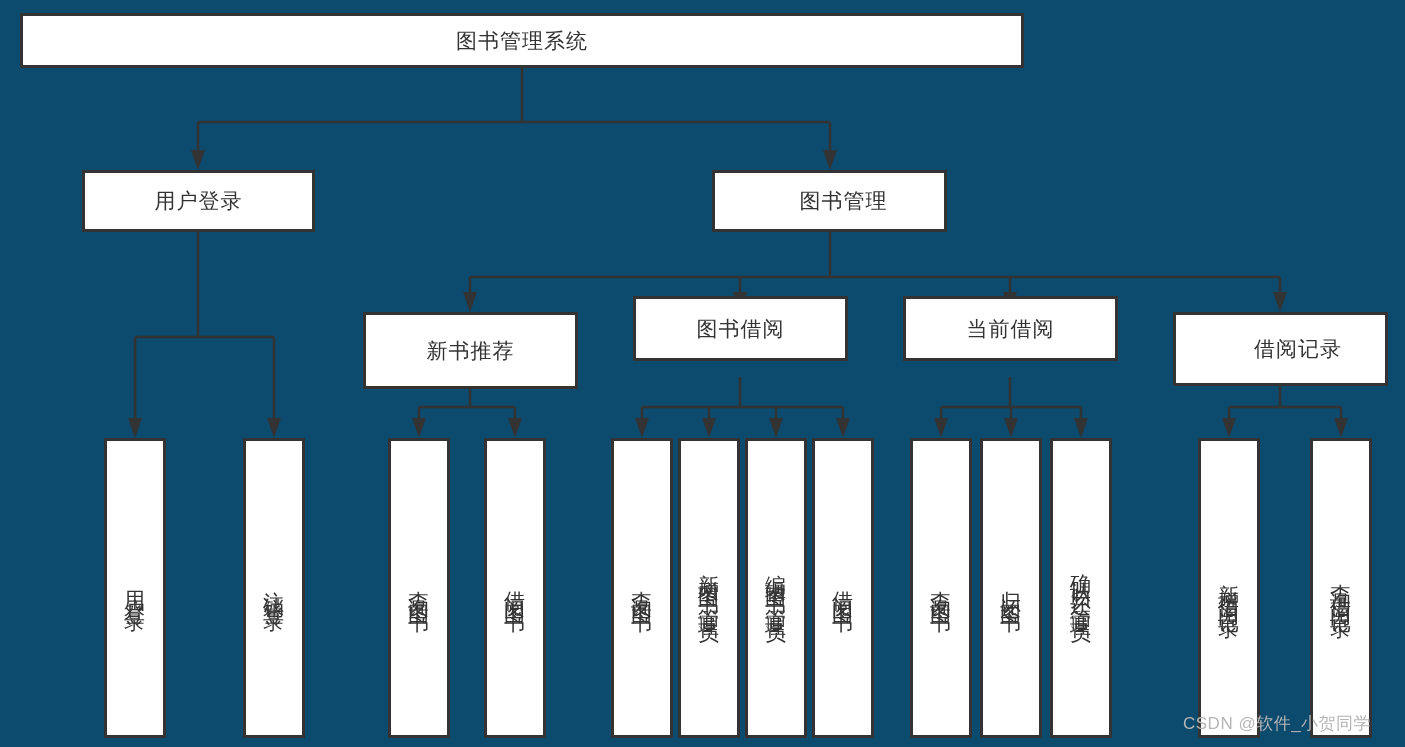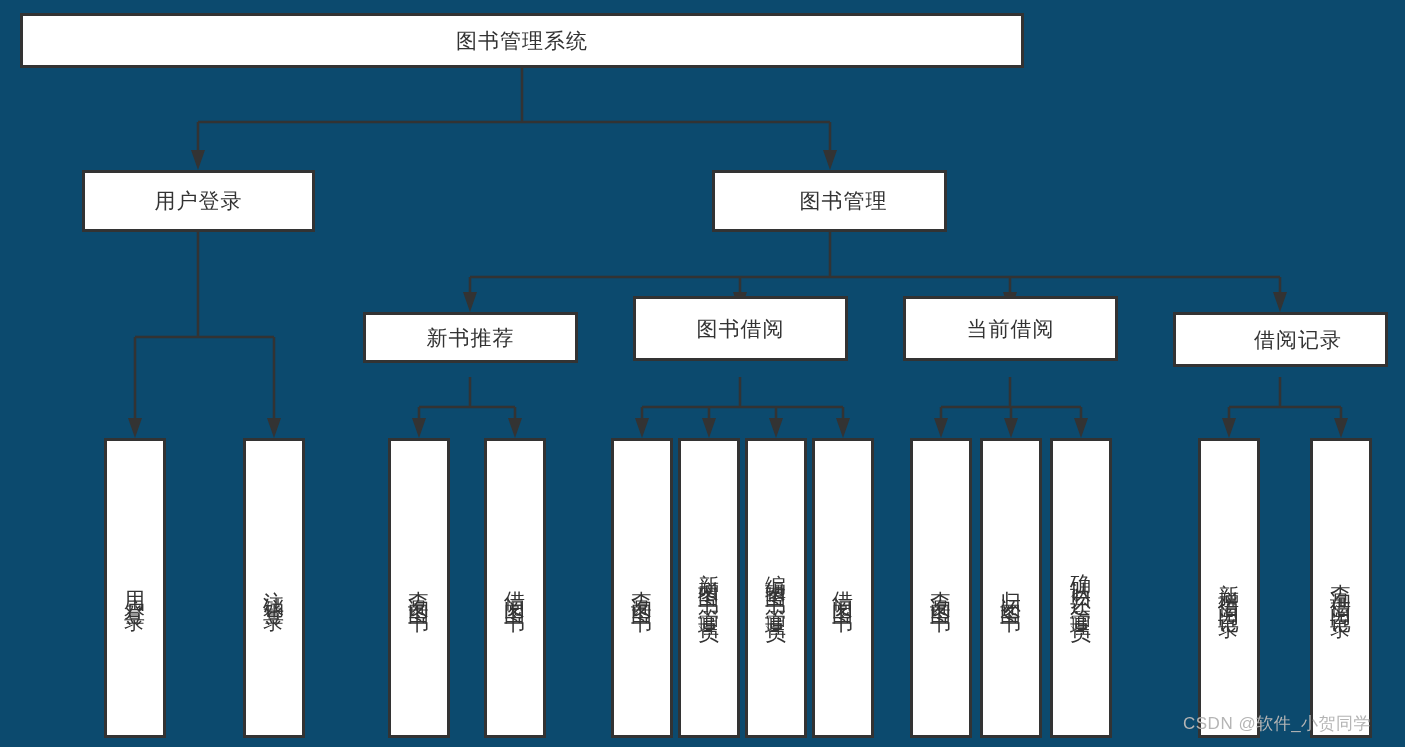--- a/index.html
+++ b/index.html
@@ -97,24 +97,24 @@
       <polygon points="1222,418 1236,418 1229,438"></polygon>
       <polygon points="1334,418 1348,418 1341,438"></polygon>
     </g>
   </svg>
 
   <div class="box hbox" style="left:20px; top:13px; width:1004px; height:55px;">图书管理系统</div>
 
   <div class="box hbox" style="left:82px; top:170px; width:233px; height:62px;">用户登录</div>
   <div class="box hbox" style="left:712px; top:170px; width:235px; height:62px;padding-left:28px;">图书管理</div>
 
-  <div class="box hbox" style="left:363px; top:312px; width:215px; height:51px;font-family:Liberation Mono, monospace;">新书推荐</div>
+  <div class="box hbox" style="left:363px; top:312px; width:215px; height:77px;font-family:Liberation Mono, monospace;">新书推荐</div>
   <div class="box hbox" style="left:633px; top:296px; width:215px; height:65px;text-align:right;">图书借阅</div>
   <div class="box hbox" style="left:903px; top:296px; width:215px; height:65px;">当前借阅</div>
-  <div class="box hbox" style="left:1173px; top:312px; width:215px; height:55px;padding-left:35px;">借阅记录</div>
+  <div class="box hbox" style="left:1173px; top:312px; width:215px; height:74px;padding-left:35px;">借阅记录</div>
 
   <div class="box vbox" style="left:104px; top:438px; width:62px; height:300px;">用户登录</div>
   <div class="box vbox" style="left:243px; top:438px; width:62px; height:300px;">注销登录</div>
 
   <div class="box vbox" style="left:388px; top:438px; width:62px; height:300px;">查询图书</div>
   <div class="box vbox" style="left:484px; top:438px; width:62px; height:300px;">借阅图书</div>
 
   <div class="box vbox" style="left:611px; top:438px; width:62px; height:300px;">查询图书</div>
   <div class="box vbox" style="left:678px; top:438px; width:62px; height:300px;">新增图书（管理员）</div>
   <div class="box vbox" style="left:745px; top:438px; width:62px; height:300px;">编辑图书（管理员）</div>

